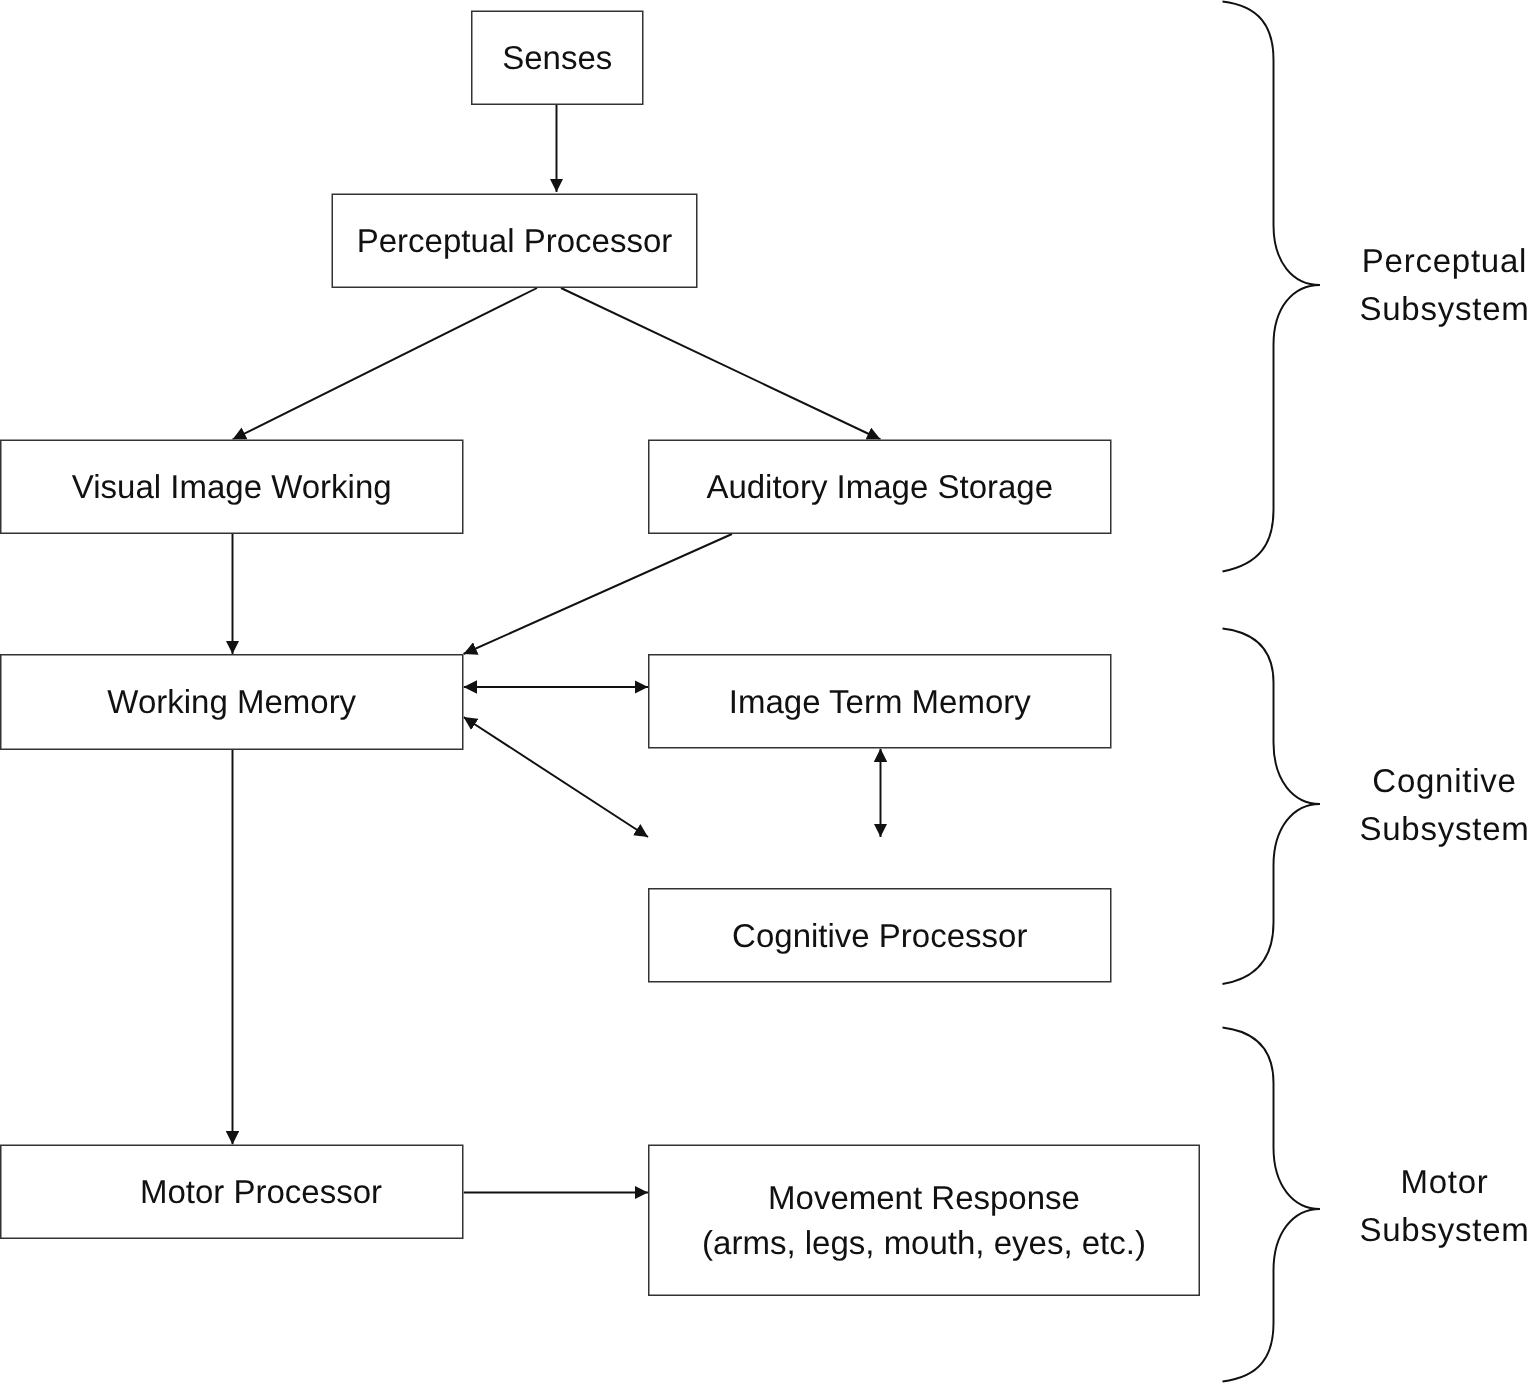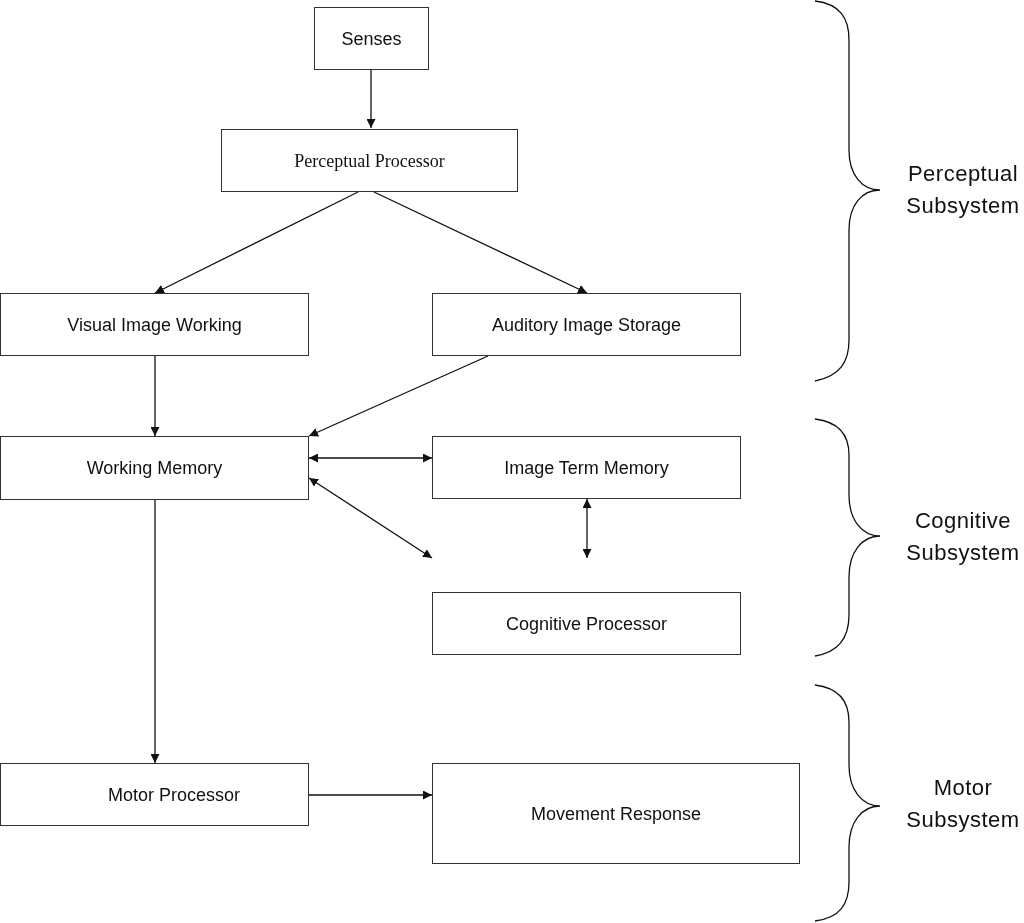--- a/index.html
+++ b/index.html
@@ -1,21 +1,21 @@
 <!DOCTYPE html>
 <html><head>
 <meta charset="utf-8">
 <style>
   html, body { margin: 0; padding: 0; background: #ffffff; }
   body { width: 1024px; height: 923px; position: relative; overflow: hidden;
          font-family: "Liberation Sans", "DejaVu Sans", sans-serif; color: #111; }
   svg.connectors { position: absolute; left: 0; top: 0; width: 1024px; height: 923px; }
   .node { position: absolute; box-sizing: border-box; border: 1.5px solid #333;
           background: #fff; display: flex; align-items: center; justify-content: center;
-          text-align: center; font-size: 18px; line-height: 30px; }
+          text-align: center; font-size: 22px; line-height: 30px; }
   .node .sub { display: block; }
   .group-label { position: absolute; font-size: 22px; line-height: 32px; text-align: center;
                  width: 130px; letter-spacing: 0.5px; }
   .group-label span { display: block; }
 </style>
 </head>
 <body>
 
 <svg class="connectors" viewBox="0 0 1024 923">
   <defs>
@@ -39,21 +39,21 @@
     <path d="M815,1 C840,4 849,18 849,40 L849,150 C849,175 862,190 880,190 C862,190 849,205 849,230 L849,340 C849,362 840,376 815,381"></path>
     <path d="M815,419 C840,422 849,436 849,455 L849,495 C849,520 862,536 880,536 C862,536 849,552 849,577 L849,615 C849,636 840,652 815,656"></path>
     <path d="M815,685 C840,688 849,702 849,722 L849,765 C849,790 862,806 880,806 C862,806 849,822 849,847 L849,882 C849,904 840,918 815,921"></path>
   </g>
 </svg>
 
 <div class="node" style="left:314px;top:7px;width:115px;height:63px;">
   <span>Senses</span>
 </div>
 
-<div class="node" style="left:221px;top:129px;width:297px;height:63px;font-family:Liberation Serif, serif;">
+<div class="node" style="left:221px;top:129px;width:244px;height:63px;">
   <span>Perceptual Processor</span>
 </div>
 
 <div class="node" style="left:0px;top:293px;width:309px;height:63px;">
   <span>Visual Image Working</span>
 </div>
 
 <div class="node" style="left:432px;top:293px;width:309px;height:63px;">
   <span>Auditory Image Storage</span>
 </div>
@@ -69,20 +69,21 @@
 <div class="node" style="left:432px;top:592px;width:309px;height:63px;">
   <span>Cognitive Processor</span>
 </div>
 
 <div class="node" style="left:0px;top:763px;width:309px;height:63px;padding-left:39px;">
   <span>Motor Processor</span>
 </div>
 
 <div class="node" style="left:432px;top:763px;width:368px;height:101px;flex-direction:column;">
   <span class="sub">Movement Response</span>
+  <span class="sub">(arms, legs, mouth, eyes, etc.)</span>
 </div>
 
 <div class="group-label" style="left:898px;top:158px;">
   <span>Perceptual</span>
   <span>Subsystem</span>
 </div>
 
 <div class="group-label" style="left:898px;top:505px;">
   <span>Cognitive</span>
   <span>Subsystem</span>

